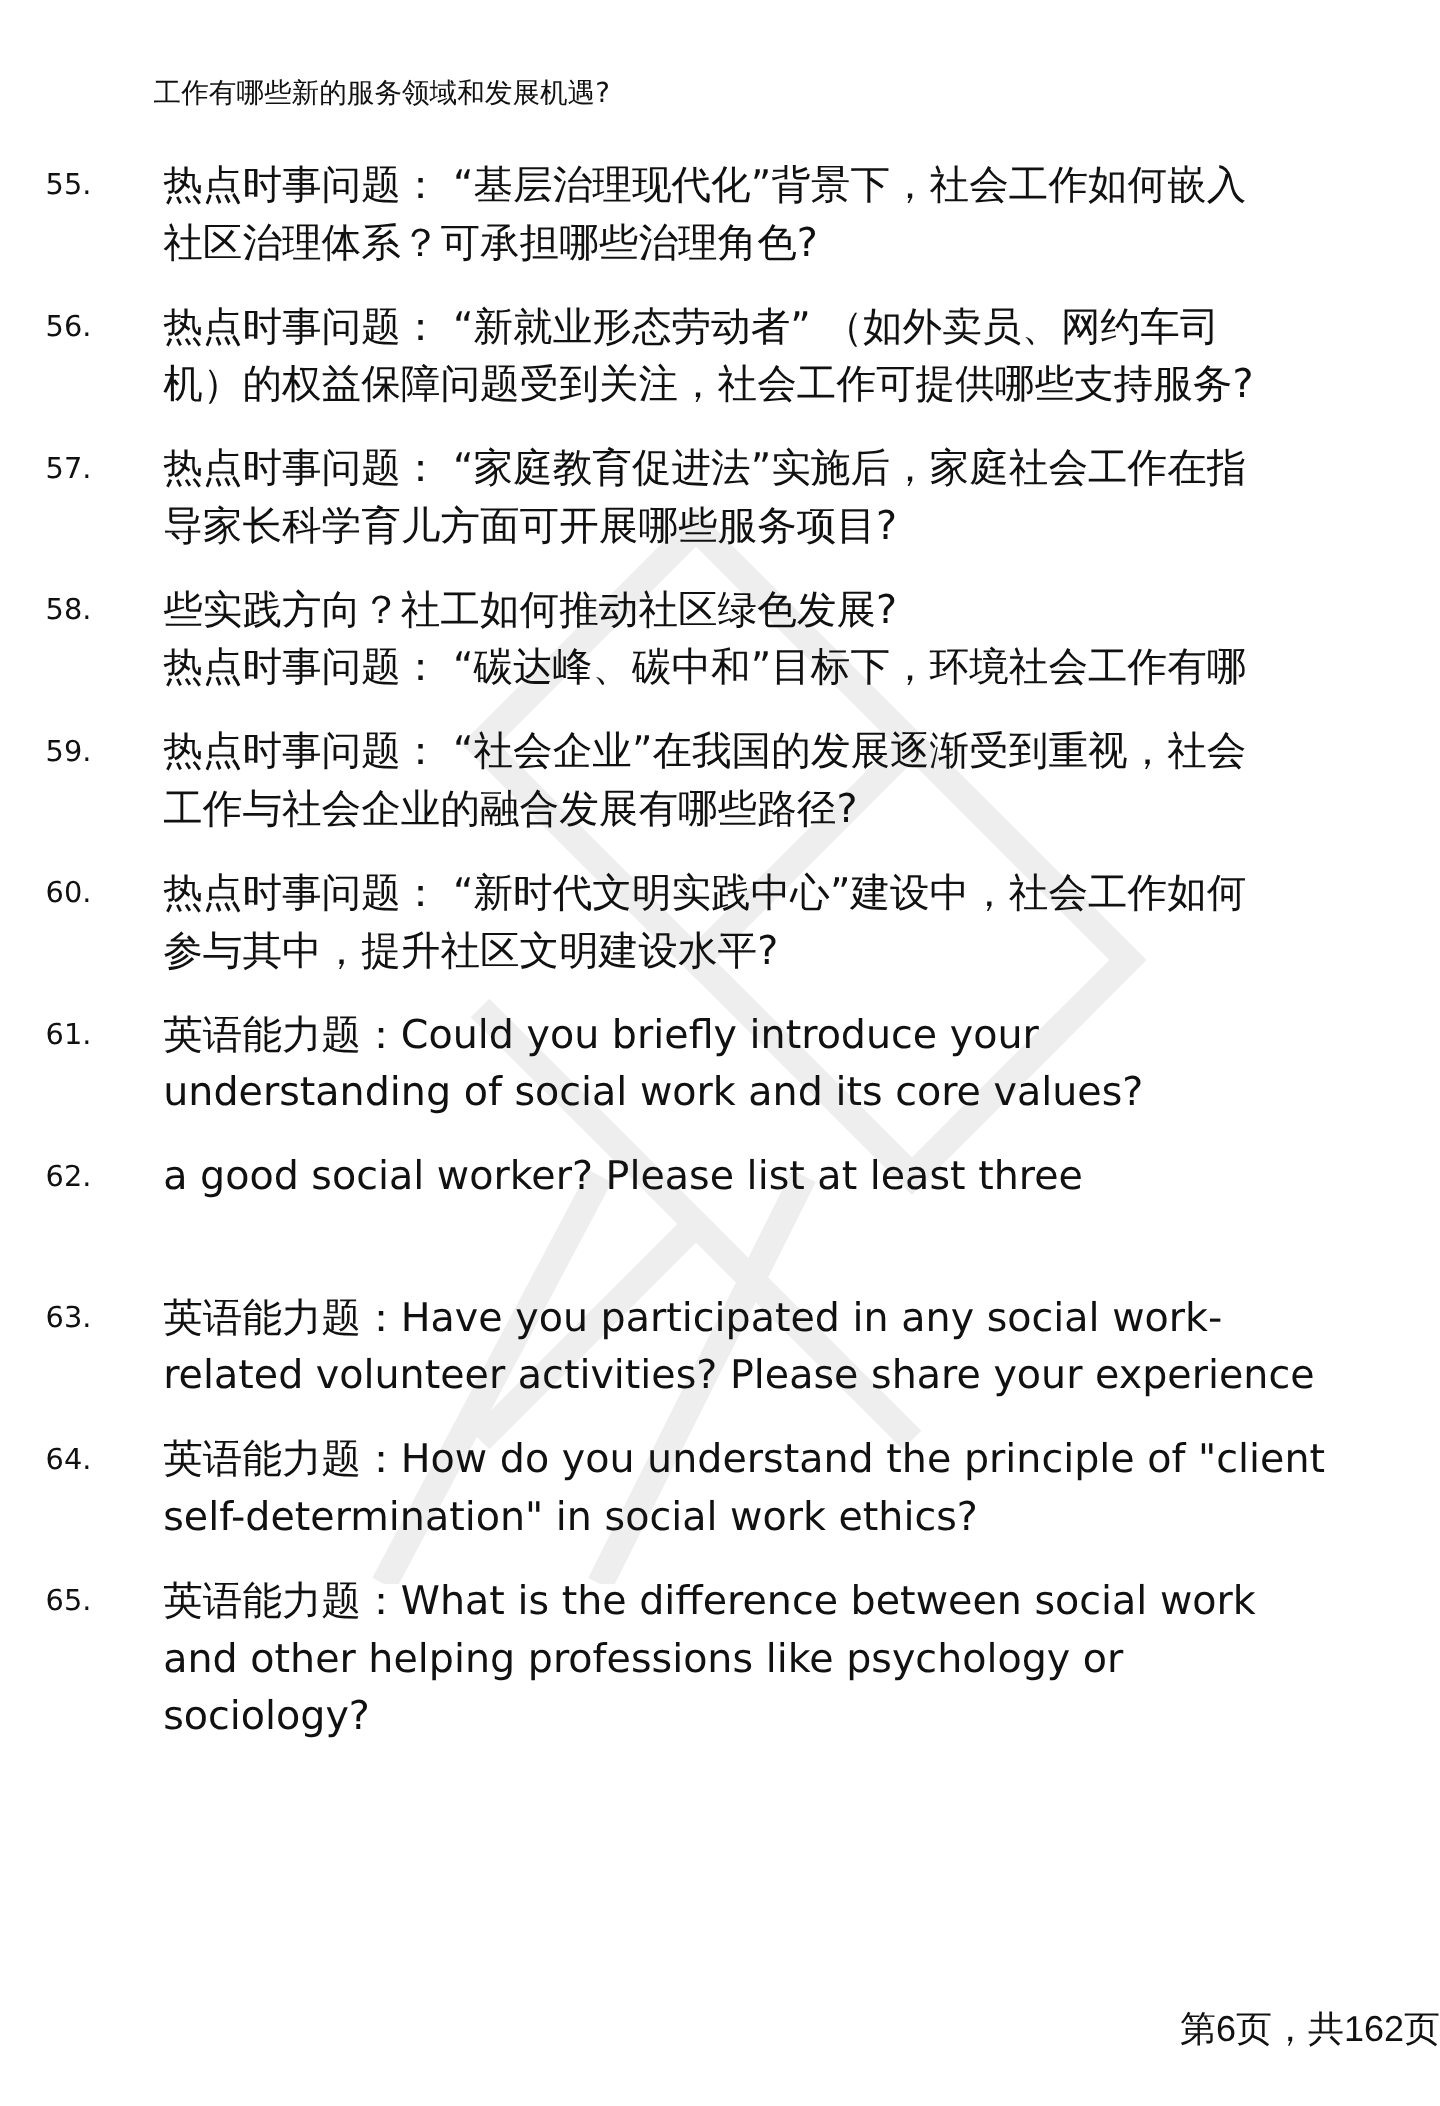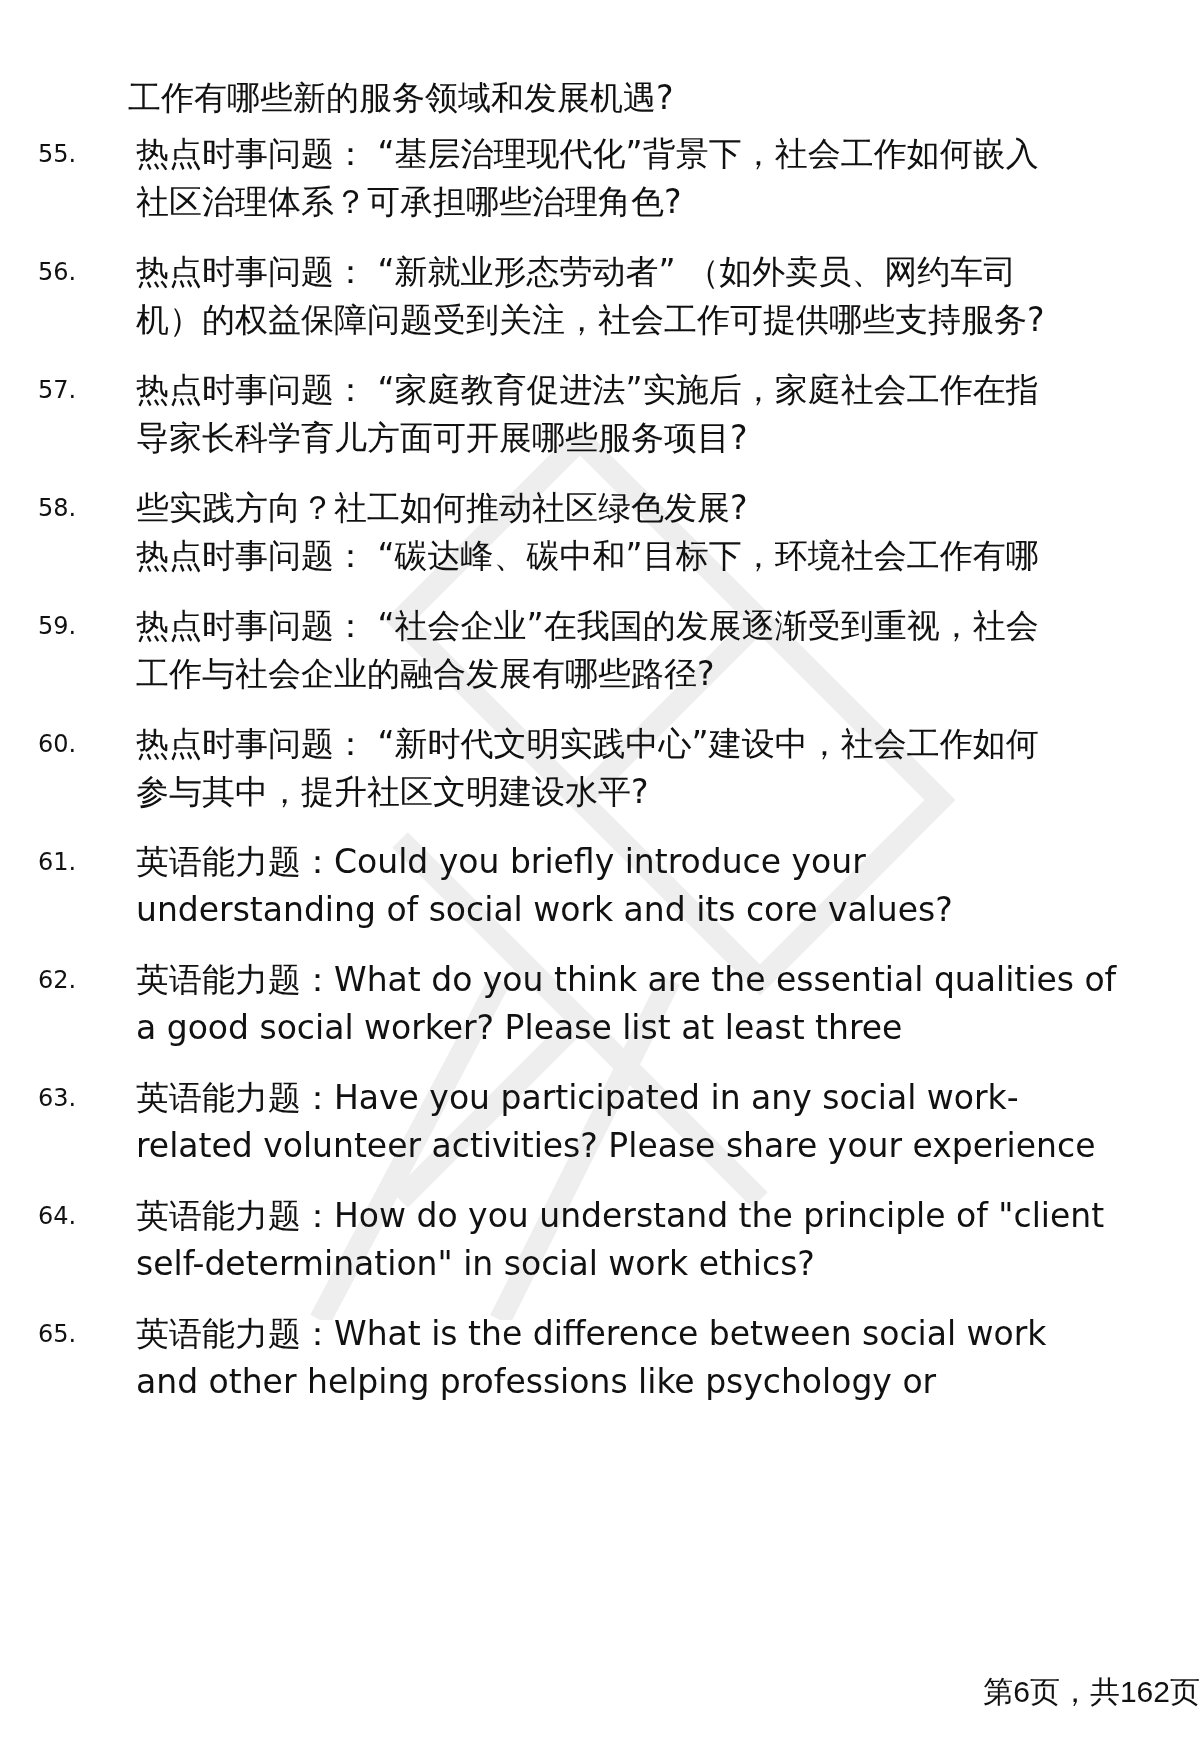--- a/index.html
+++ b/index.html
@@ -24,22 +24,22 @@
       pointer-events: none;
       z-index: 0;
     }
     .page {
       position: relative;
       z-index: 1;
     }
     .cont-line {
       position: absolute;
       left: 128px;
-      top: 74px;
-      font-size: 33px;
+      top: 54px;
+      font-size: 23px;
       line-height: 48px;
       white-space: nowrap;
     }
     .item {
       position: absolute;
       left: 0;
       width: 1200px;
     }
     .item .num {
       position: absolute;
@@ -143,21 +143,20 @@
     <span class="num">61.</span>
     <div class="text">
       <span class="line">英语能力题：Could you briefly introduce your</span>
       <span class="line">understanding of social work and its core values?</span>
     </div>
   </div>
 
   <div class="item" style="top:956px;">
     <span class="num">62.</span>
     <div class="text">
-      <span class="line">英语能力题：What do you think are the essential qualities of</span>
       <span class="line">a good social worker? Please list at least three</span>
     </div>
   </div>
 
   <div class="item" style="top:1074px;">
     <span class="num">63.</span>
     <div class="text">
       <span class="line">英语能力题：Have you participated in any social work-</span>
       <span class="line">related volunteer activities? Please share your experience</span>
     </div>
@@ -169,18 +168,19 @@
       <span class="line">英语能力题：How do you understand the principle of "client</span>
       <span class="line">self-determination" in social work ethics?</span>
     </div>
   </div>
 
   <div class="item" style="top:1310px;">
     <span class="num">65.</span>
     <div class="text">
       <span class="line">英语能力题：What is the difference between social work</span>
       <span class="line">and other helping professions like psychology or</span>
+      <span class="line">sociology?</span>
     </div>
   </div>
 
   <div class="footer">第6页，共162页</div>
 
 </div>
 
 </body></html>

